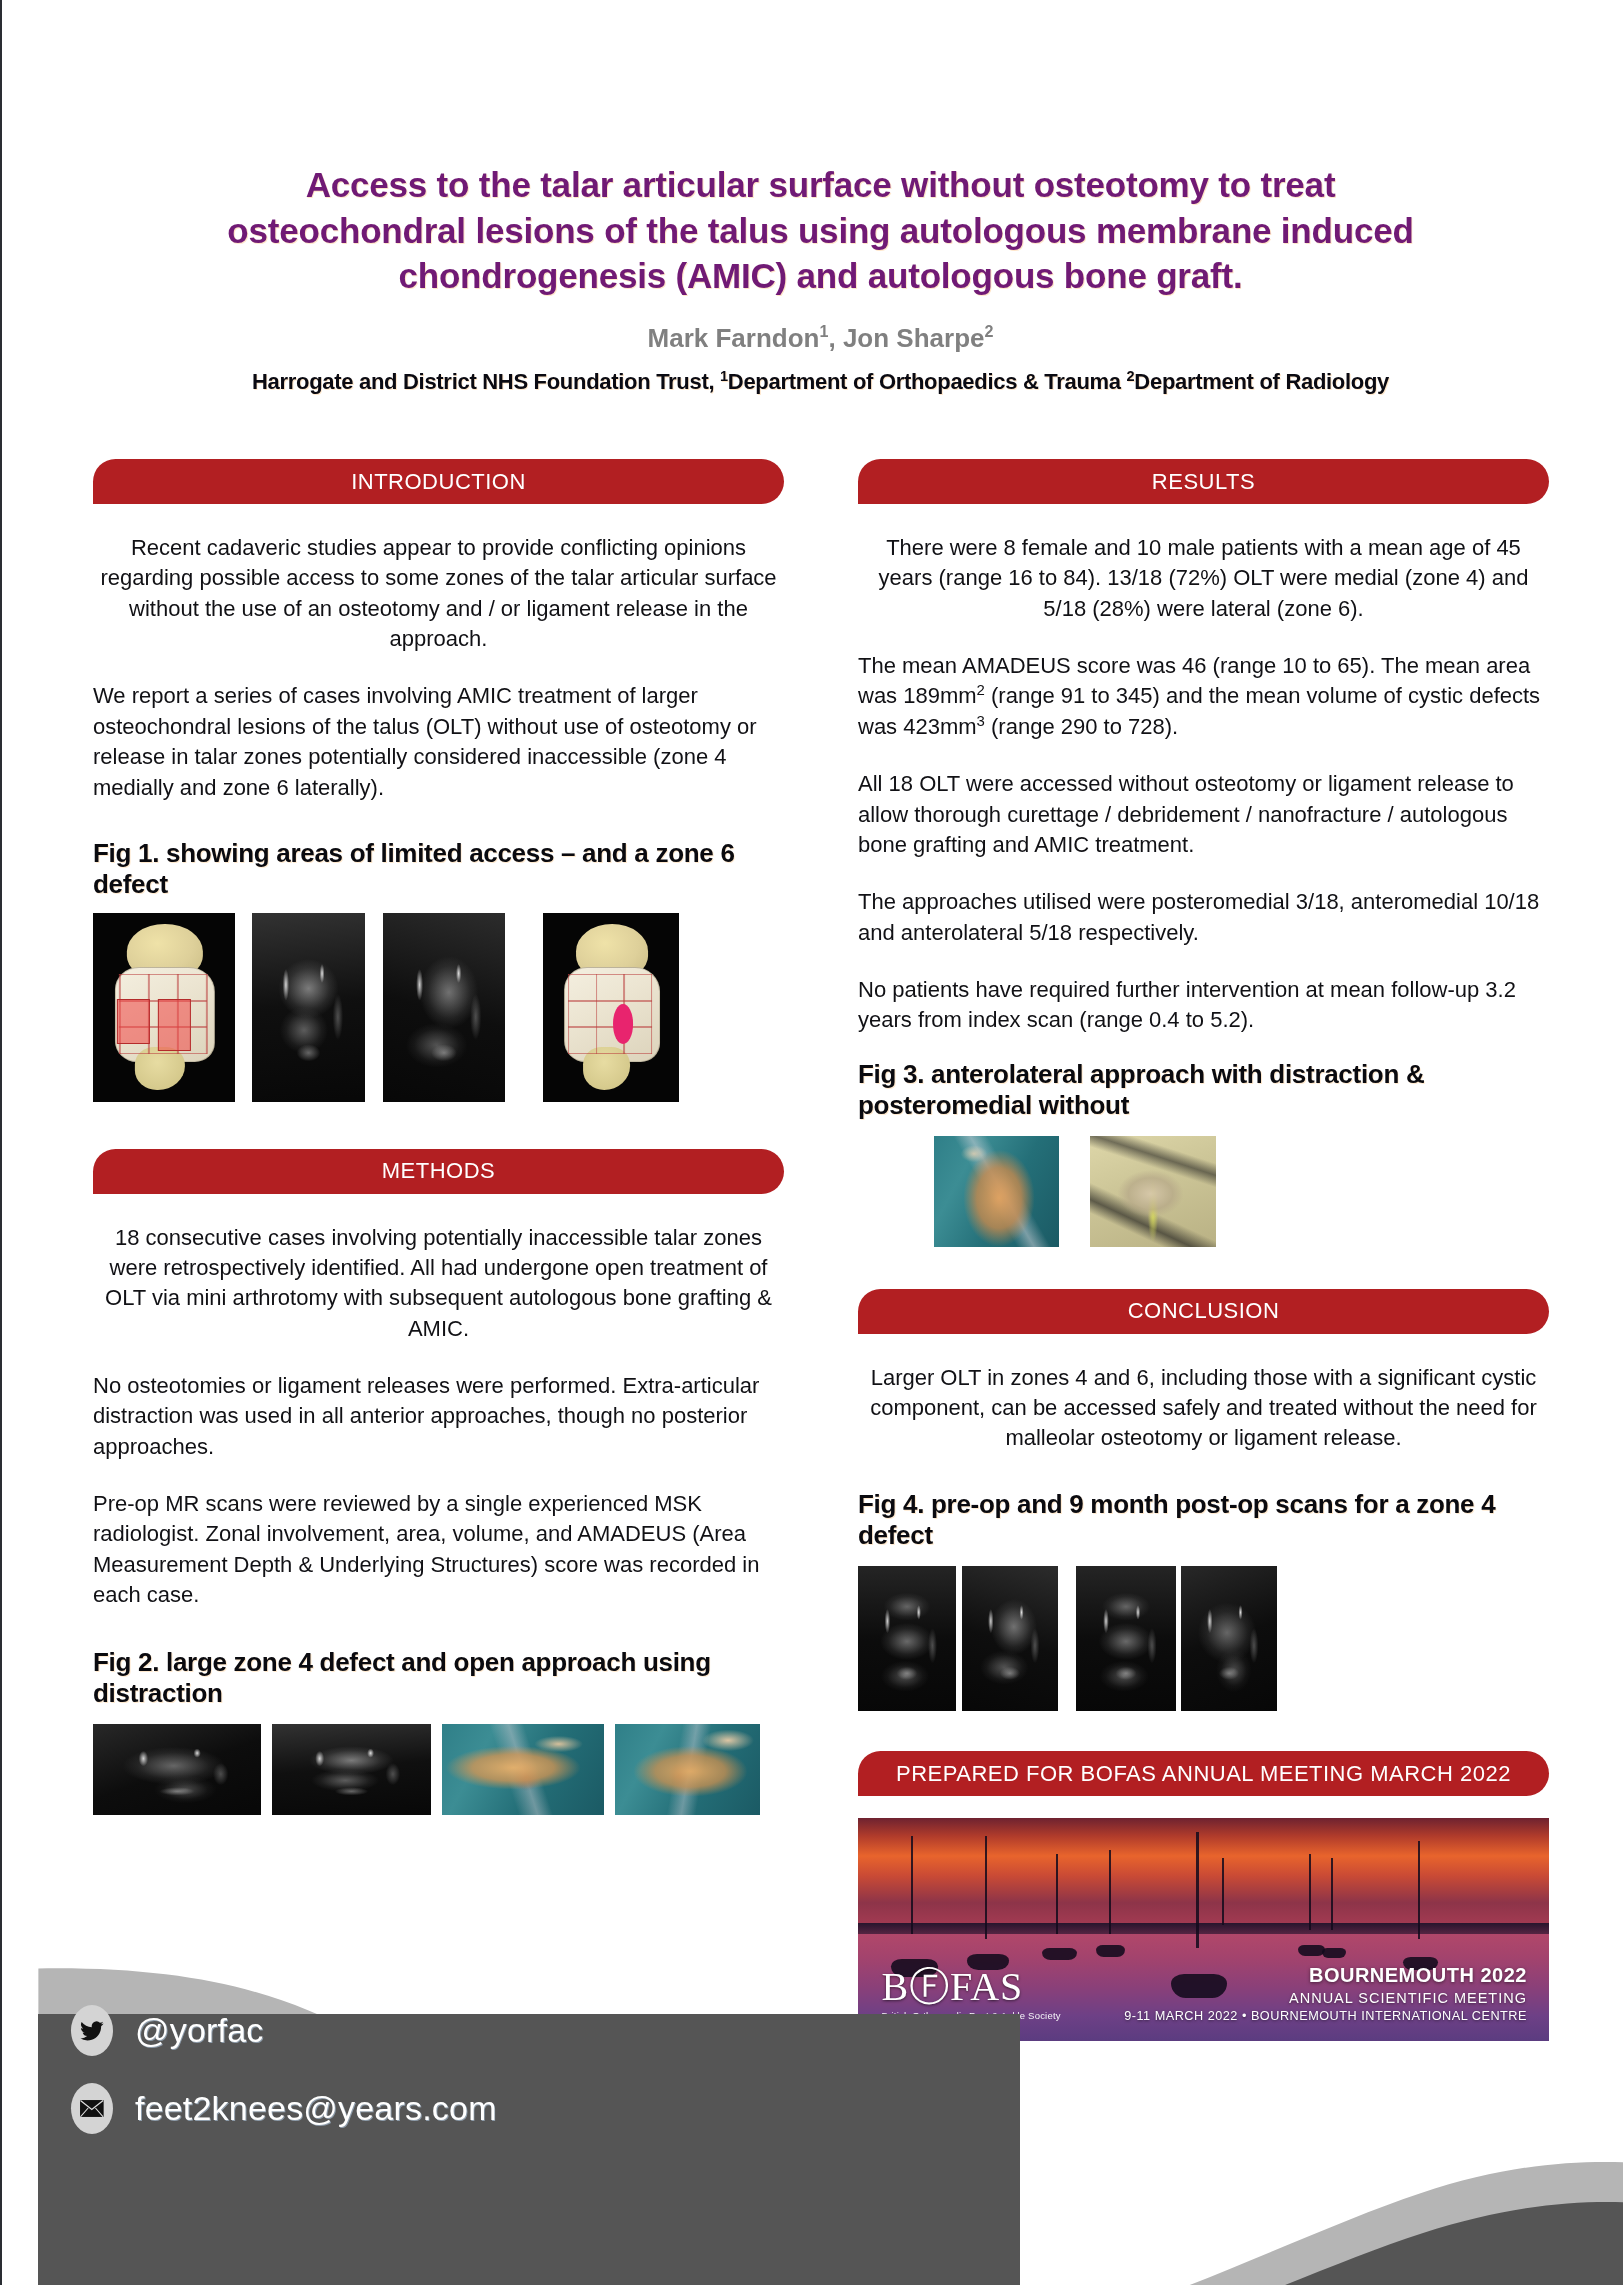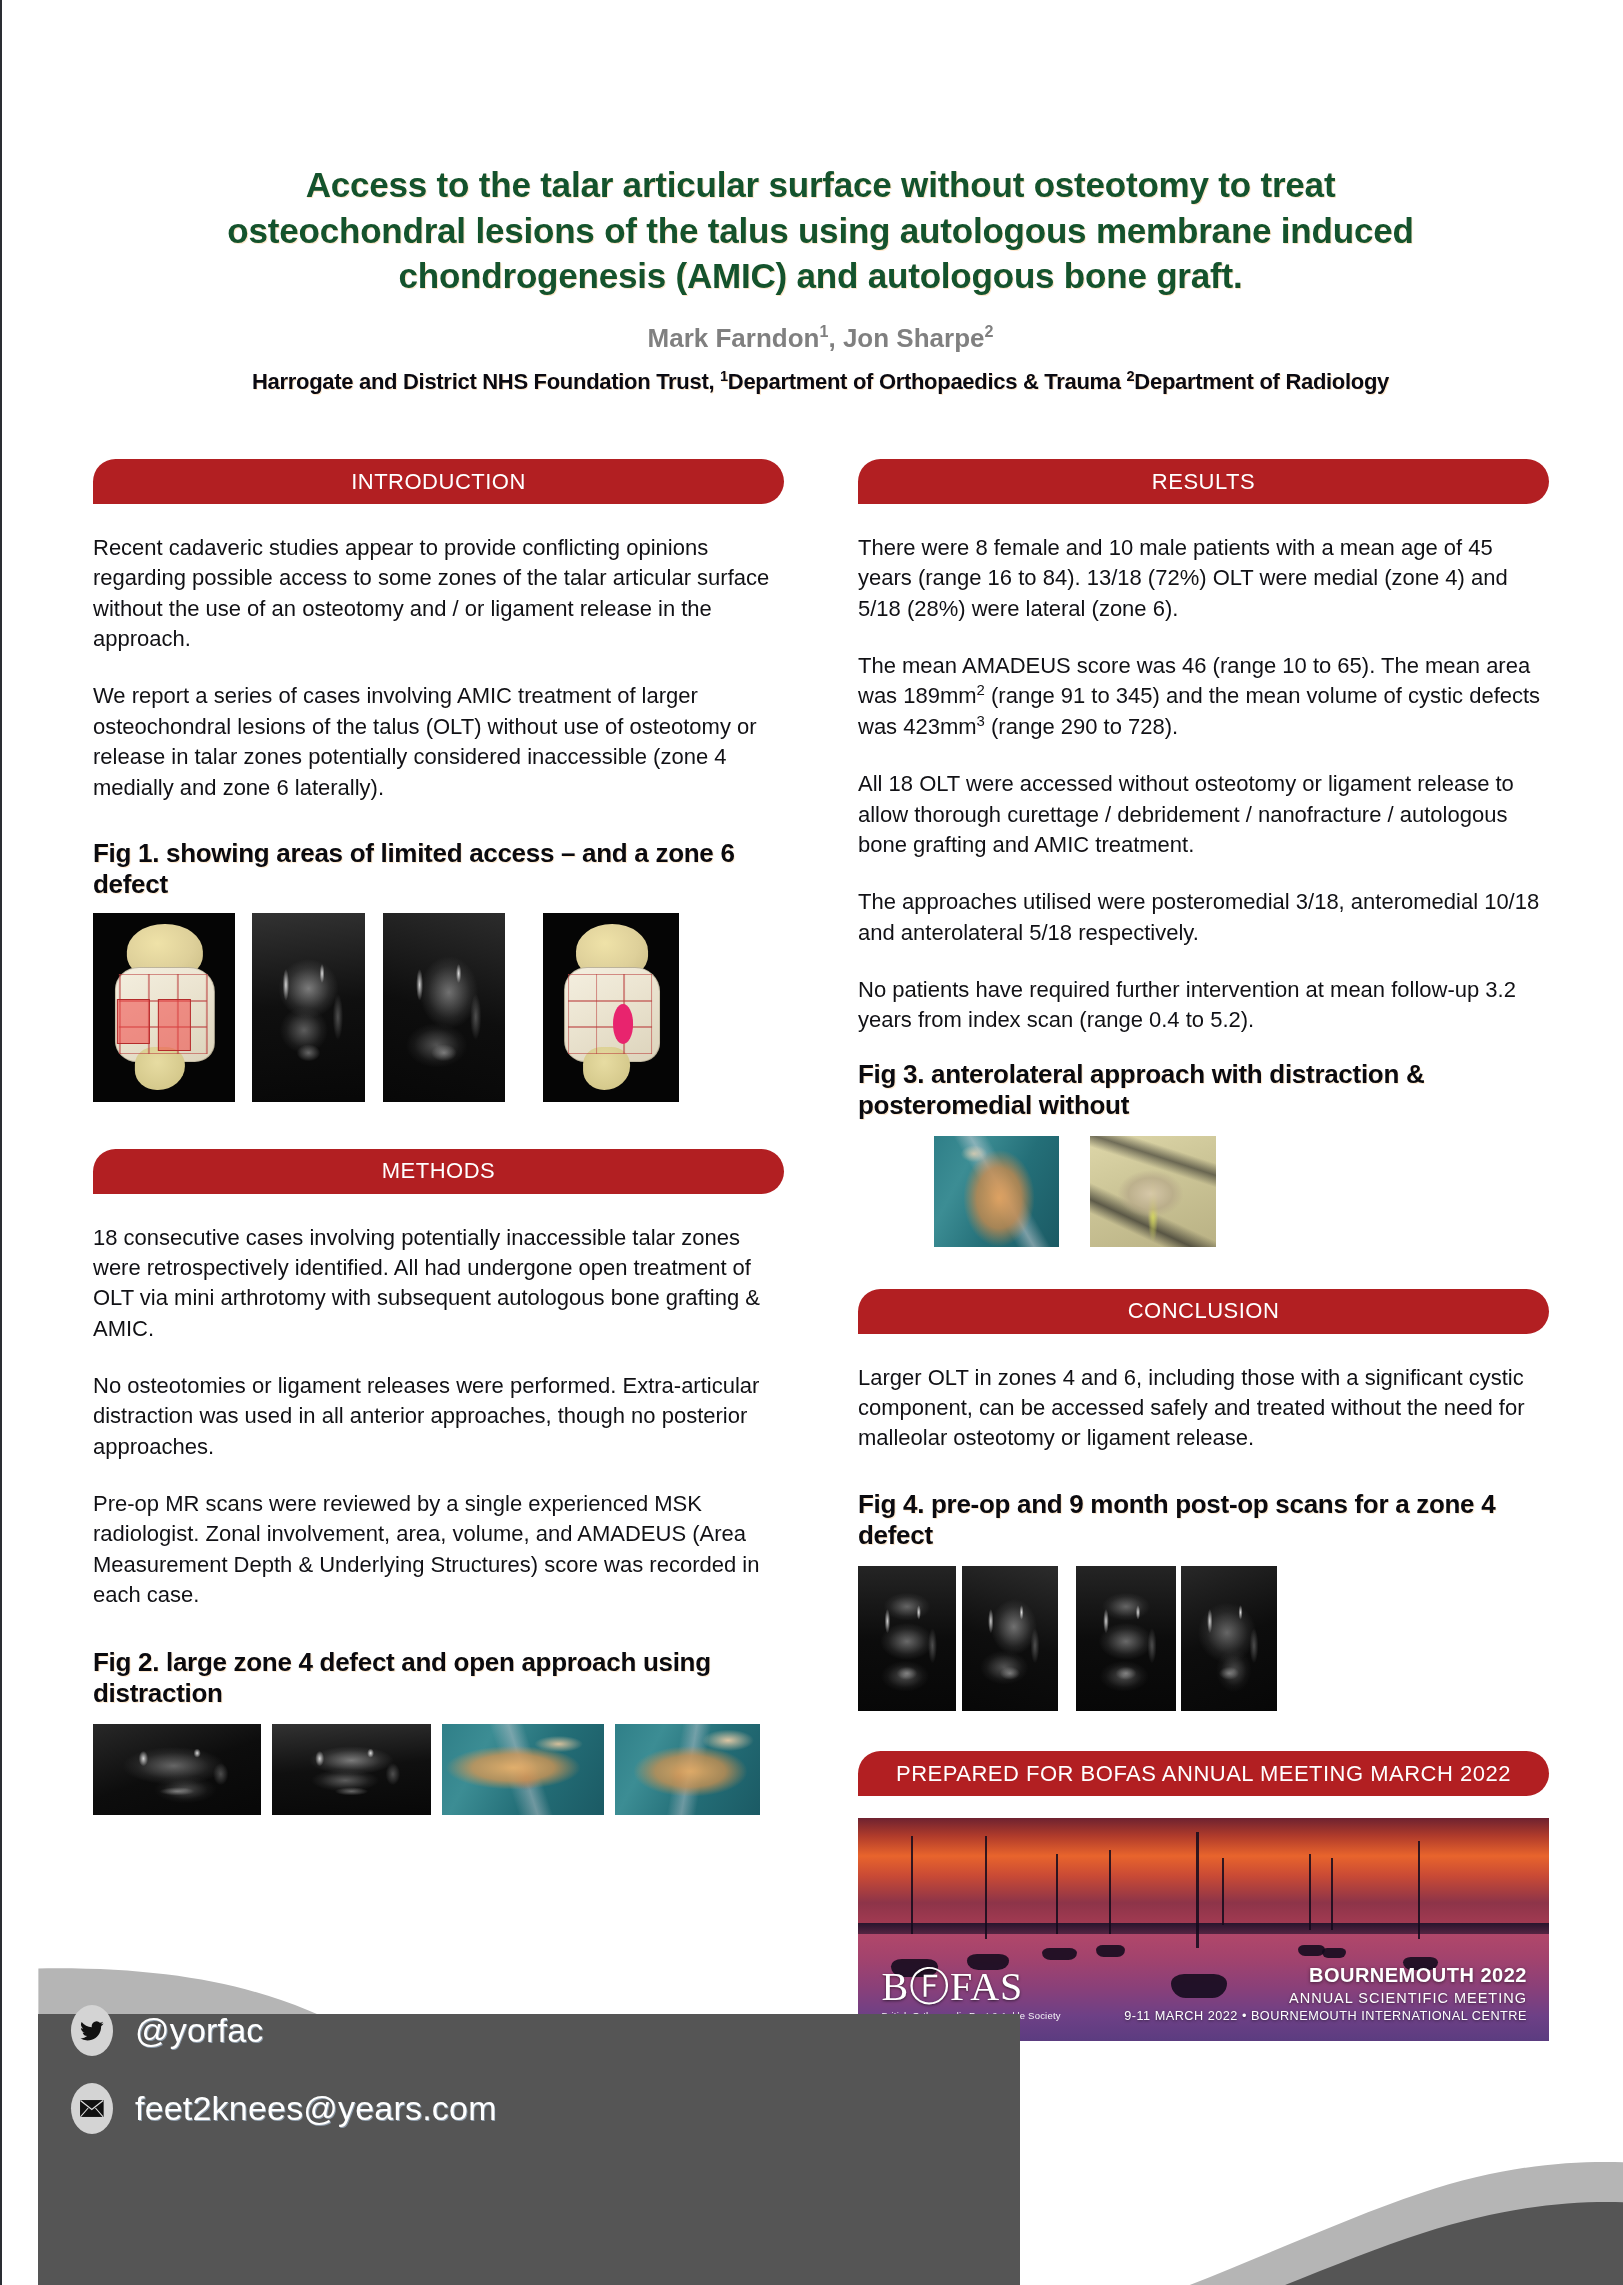--- a/index.html
+++ b/index.html
@@ -25,21 +25,21 @@
     position: absolute;
     left: 91px;
     top: 162px;
     width: 1455px;
     text-align: center;
   }
   .poster-title {
     font-size: 35px;
     font-weight: bold;
     line-height: 1.30;
-    color: #14532d;
+    color: #701a75;
     letter-spacing: -0.2px;
     margin: 0;
     text-shadow: 0.9px 0.9px 0 rgba(255,225,190,0.85);
   }
   .poster-authors {
     margin-top: 23.6px;
     font-size: 26px;
     font-weight: bold;
     color: #808080;
     text-shadow: 0.9px 0.9px 0 rgba(255,255,255,0.9);
@@ -81,21 +81,21 @@
   .bar.narrow { width: 691px; }
 
   
   .body-text {
     font-size: 22px;
     line-height: 1.38;
     color: #111115;
     margin: 0;
   }
   .para { margin-top: 27px; }
-  .para.first { margin-top: 29px; }
+  .para.first { margin-top: 29px; text-align: center; }
   .body-text sup { font-size: 0.68em; vertical-align: super; line-height: 0; }
 
   
   .fig-cap {
     font-size: 26px;
     font-weight: bold;
     color: #0a0a0f;
     letter-spacing: -0.3px;
     text-shadow: 0.9px 0.9px 0 rgba(255,225,190,0.75);
   }

